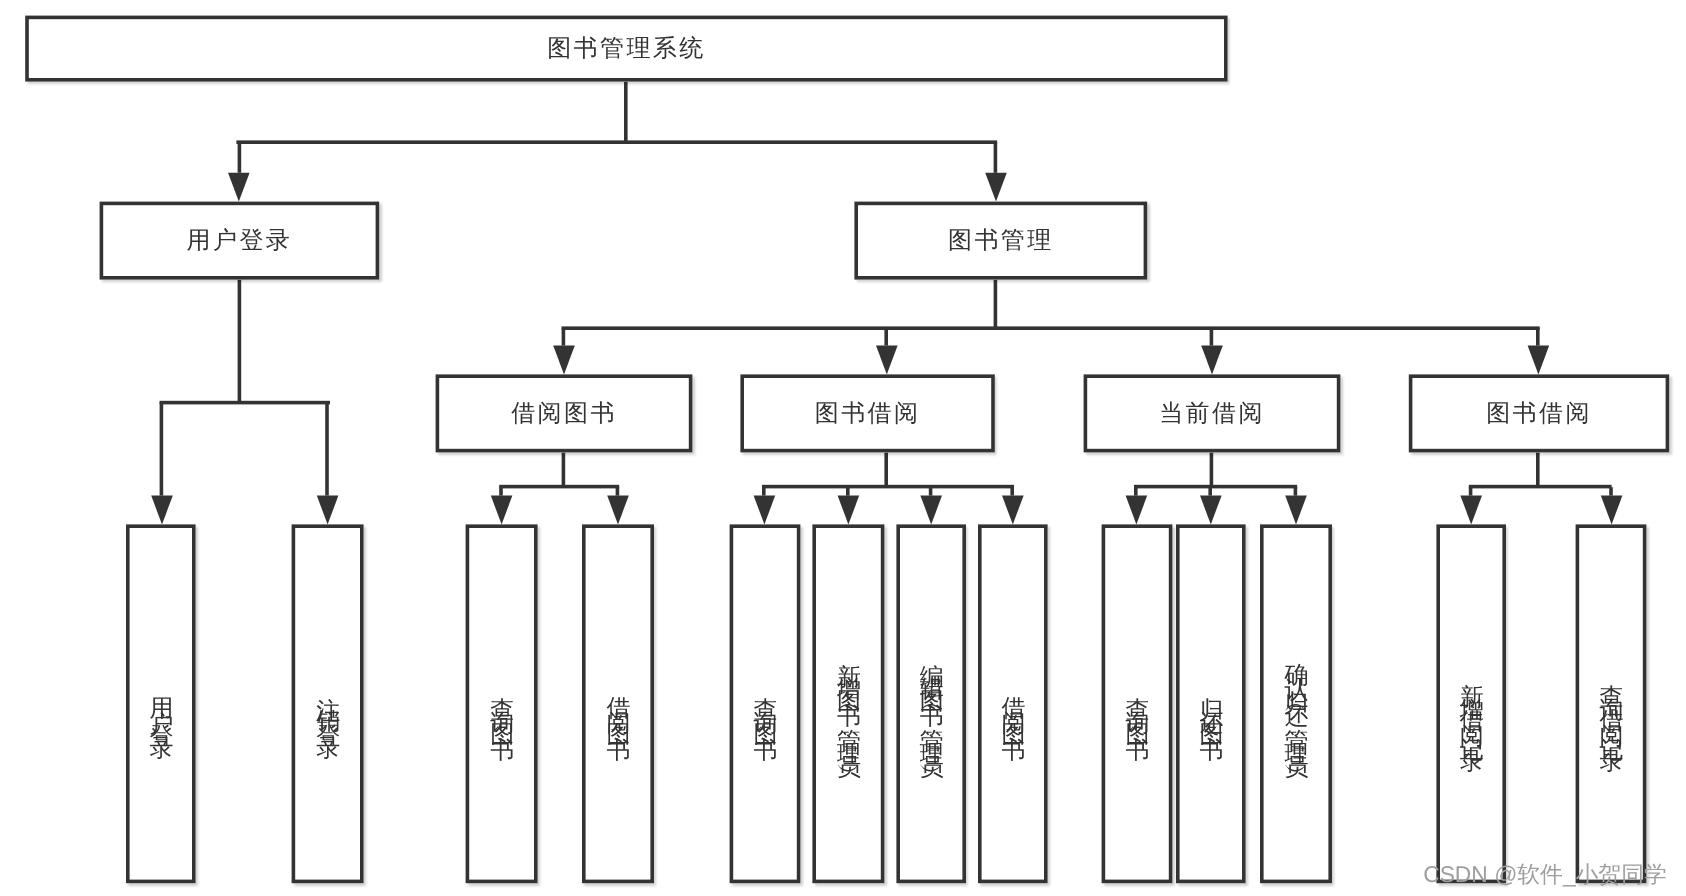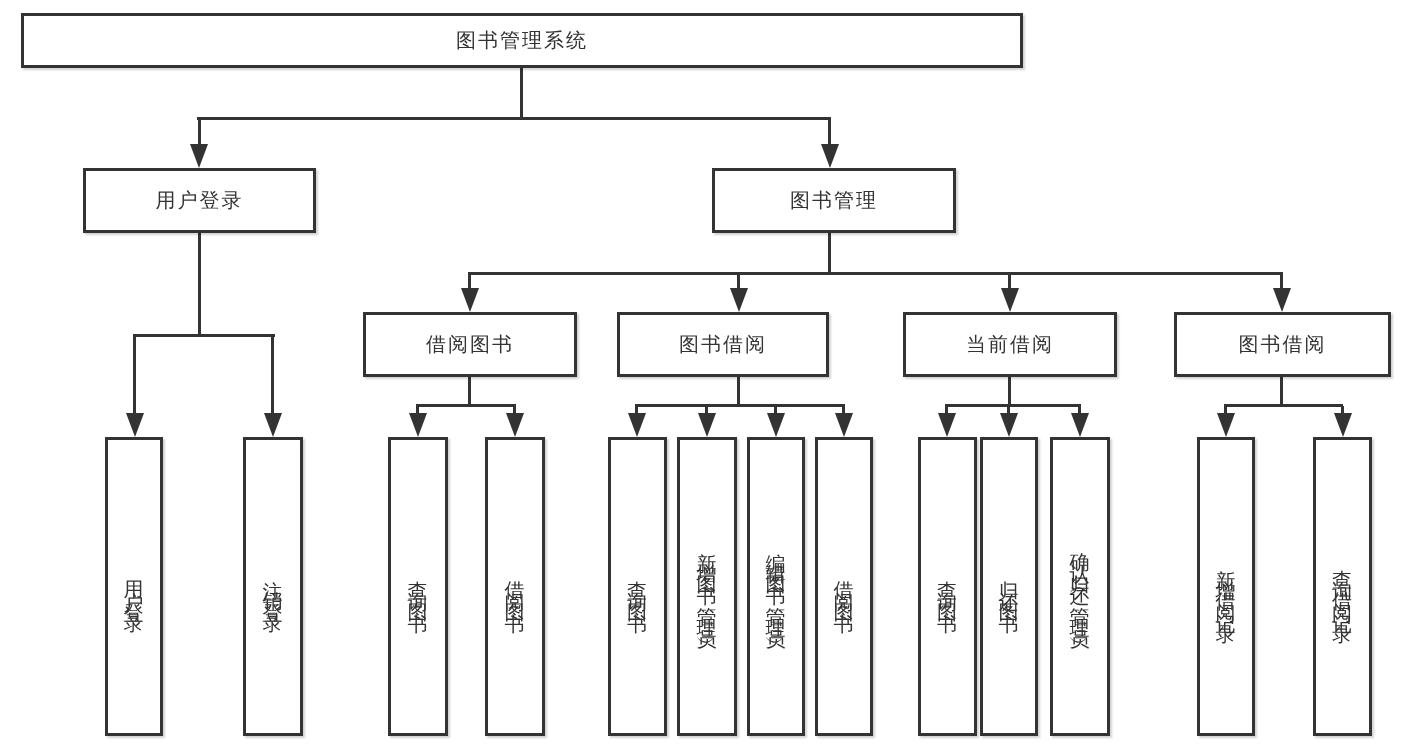--- a/index.html
+++ b/index.html
@@ -178,14 +178,15 @@
   <div class="vl" style="left:1078px;top:406px;height:7px;"></div>
   <div class="arrow" style="left:1071px;top:413px;"></div>
 
   <div class="vl" style="left:1280px;top:377px;height:29px;"></div>
   <div class="hl" style="left:1224px;top:404px;width:119px;"></div>
   <div class="vl" style="left:1224px;top:406px;height:7px;"></div>
   <div class="arrow" style="left:1217px;top:413px;"></div>
   <div class="vl" style="left:1341px;top:406px;height:7px;"></div>
   <div class="arrow" style="left:1334px;top:413px;"></div>
 
+  <div class="watermark">CSDN @软件_小贺同学</div>
 
 </div>
 
 </body></html>

